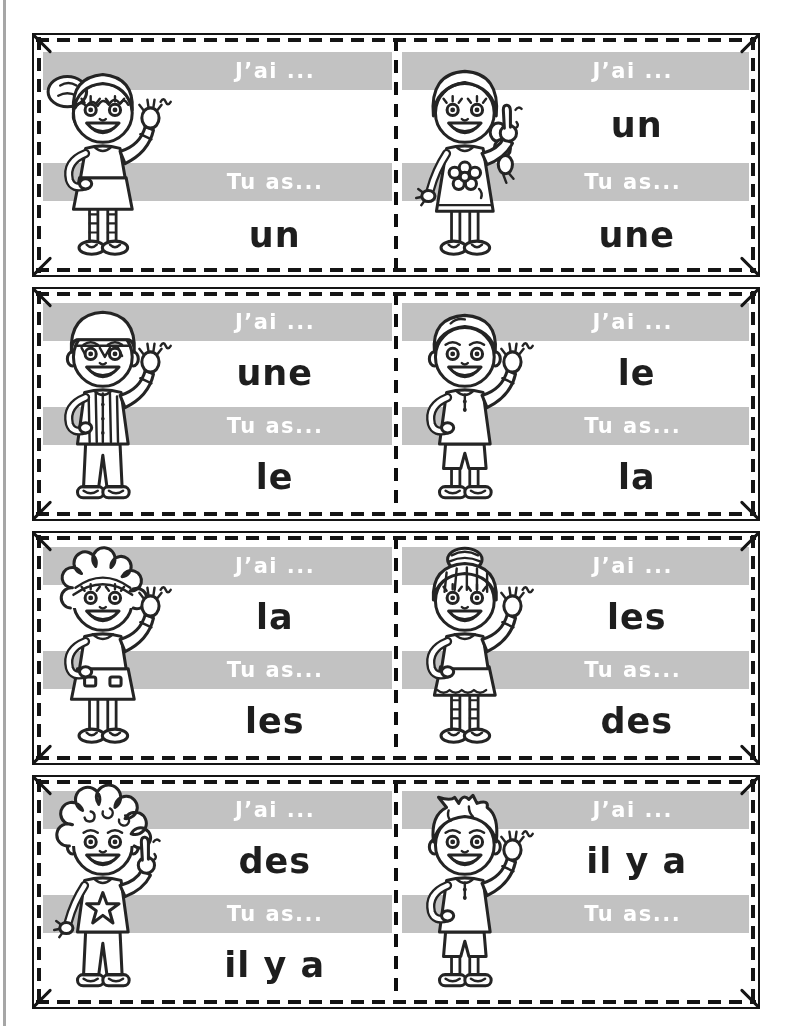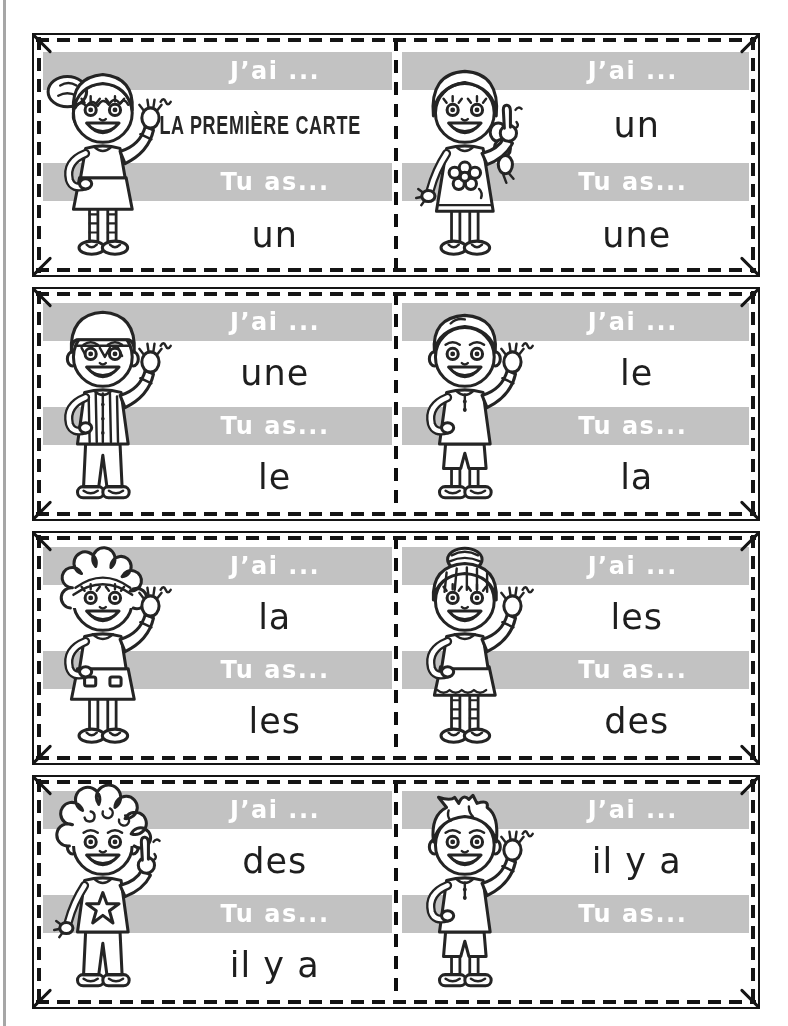--- a/index.html
+++ b/index.html
@@ -32,28 +32,28 @@
   .divider{position:absolute;top:3px;bottom:3px;left:calc(50% - 2px);width:4px;z-index:5;
     background:repeating-linear-gradient(180deg,#0e0e0e 0 13px,transparent 13px 22px);}
   .half{position:absolute;top:0;bottom:0;width:50%;}
   .half.left{left:0}.half.right{left:50%}
   .band{position:absolute;height:38px;background:var(--band);z-index:1;}
   .half.left .band{left:9px;right:4px;}
   .half.right .band{left:6px;right:9px;}
   .b1{top:14px}.b2{top:118px}
   .r1 .b1{top:17px}.r1 .b2{top:128px}
   .band-label{position:absolute;left:36%;right:3%;top:0;bottom:0;display:flex;align-items:center;justify-content:center;
-    color:var(--label);font-size:24px;font-weight:700;letter-spacing:1.5px;white-space:nowrap;}
+    color:var(--label);font-size:21px;font-weight:700;letter-spacing:1.5px;white-space:nowrap;}
   .zone{position:absolute;left:36%;right:3%;display:flex;align-items:center;justify-content:center;z-index:2;color:var(--ink);}
   .topz{top:54px;height:60px;}
   .botz{top:158px;height:60px;}
   .r1 .topz{top:60px}
   .r1 .botz{top:170px}
   .zone.first{left:22%;right:1%;}
-  .word{font-size:35px;font-weight:400;letter-spacing:1px;white-space:nowrap;}
+  .word{font-size:35px;font-weight:700;letter-spacing:1px;white-space:nowrap;}
   .first-note{display:flex;align-items:center;gap:9px;transform:scaleX(.72);white-space:nowrap;
     font-family:"Liberation Sans",sans-serif;font-weight:600;font-size:25px;letter-spacing:1px;color:#262626;}
   .bullet{font-size:30px;font-weight:700;}
   .kid{position:absolute;left:6px;top:6px;bottom:5px;width:152px;z-index:3;}
   .kid svg{width:100%;height:100%;display:block;}
 </style>
 </head>
 <body>
 
 <div class="edge-line"></div>
@@ -95,26 +95,20 @@
             <path d="M44 45 l-3 -4 M50 43.5 l0 -5 M56 45 l3 -4 M68 45 l-3 -4 M74 43.5 l0 -5 M80 45 l3 -4" fill="none" stroke="#242424" stroke-width="2.4" stroke-linecap="round" stroke-linejoin="round"></path>
             <path d="M79 93 Q99 87 104 68 L112 72 Q107 94 84 105 Z" fill="#ffffff" stroke="#242424" stroke-width="3" stroke-linecap="round" stroke-linejoin="round"></path>
             <path d="M99 76 l11 5" fill="none" stroke="#242424" stroke-width="2.4" stroke-linecap="round" stroke-linejoin="round"></path>
             <ellipse cx="109" cy="60" rx="8.5" ry="10" fill="#ffffff" stroke="#242424" stroke-width="3" stroke-linecap="round" stroke-linejoin="round"></ellipse>
             <path d="M102 52 l-4 -5 M107 49 l-1 -7 M112 49 l1 -7 M116 52 l4 -5" fill="none" stroke="#242424" stroke-width="2.4" stroke-linecap="round" stroke-linejoin="round"></path>
             <path d="M119 44 q3 -5 5 0 q2 5 5 0" fill="none" stroke="#242424" stroke-width="2.4" stroke-linecap="round" stroke-linejoin="round"></path>
           </svg>
         </div>
       <div class="band b1">
         <span class="band-label">J’ai ...</span>
-      </div>
-      <div class="zone topz first">
-        <span class="first-note">
-            <span class="bullet">·</span>
-            <span>LA PREMIÈRE CARTE</span>
-          </span>
       </div>
       <div class="band b2">
         <span class="band-label">Tu as...</span>
       </div>
       <div class="zone botz">
         <span class="word">un</span>
       </div>
     </div>
     <div class="divider"></div>
     <div class="half right">

